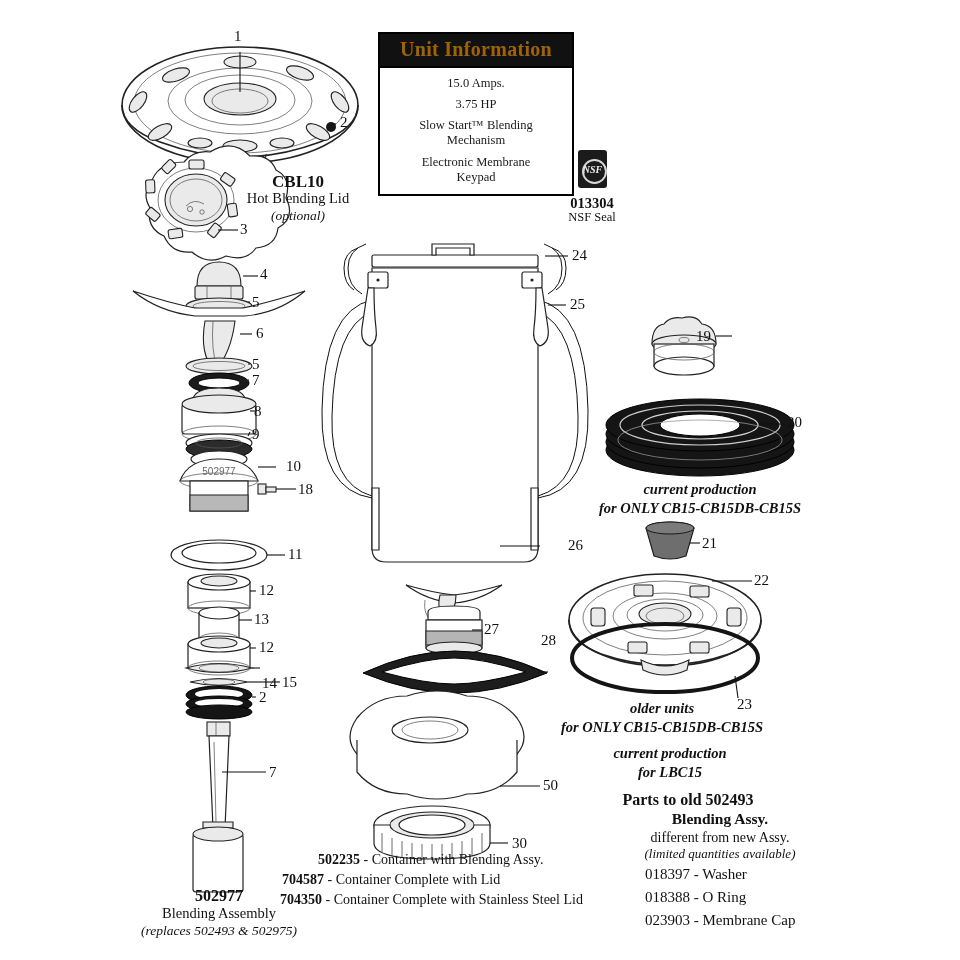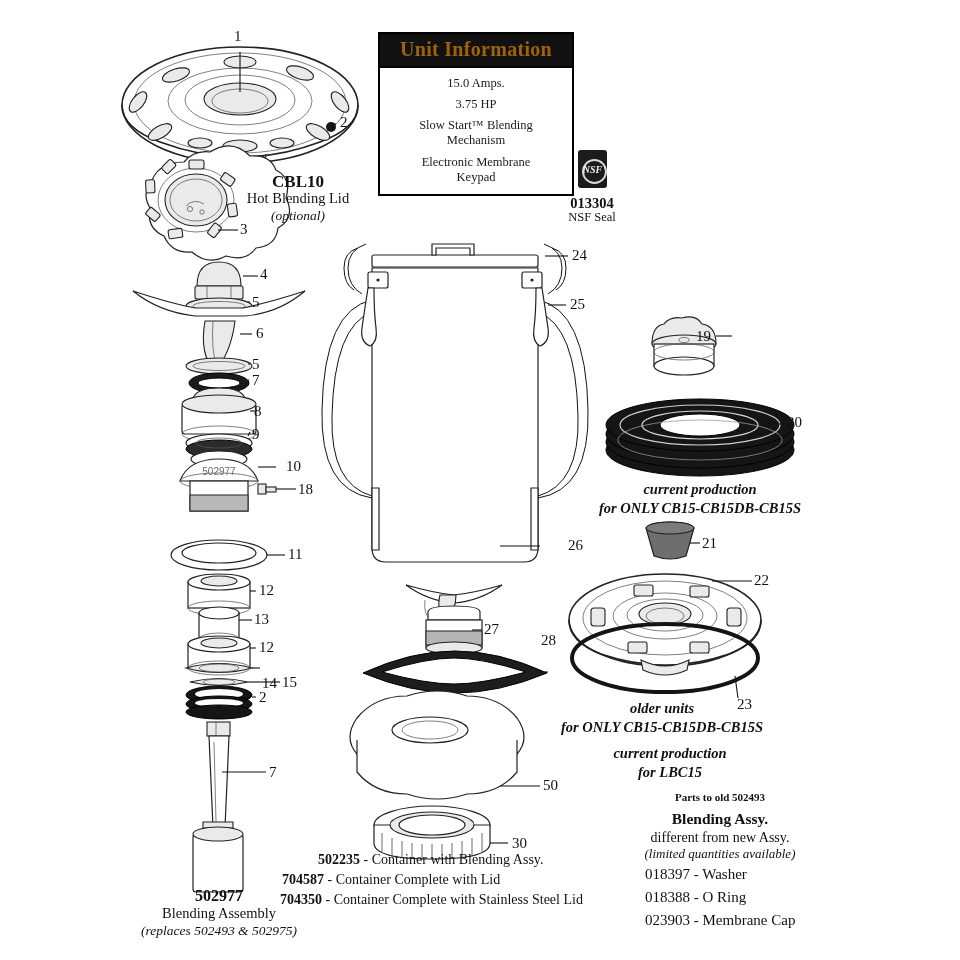--- a/index.html
+++ b/index.html
@@ -440,21 +440,21 @@
     <span class="b">704587</span>
     <span>-</span>
     <span>Container Complete with Lid</span>
   </div>
   <div class="txt" style="left:280px;top:892px;font-size:14px;">
     <span class="b">704350</span>
     <span>-</span>
     <span>Container Complete with Stainless Steel Lid</span>
   </div>
 
-  <div class="txt center b" style="left:720px;top:791px;font-size:11px;">Parts to old 502493</div>
+  <div class="txt center b" style="left:688px;top:791px;font-size:16px;">Parts to old 502493</div>
   <div class="txt center b" style="left:720px;top:810px;font-size:15.5px;">Blending Assy.</div>
   <div class="txt center" style="left:720px;top:830px;font-size:14px;">different from new Assy.</div>
   <div class="txt center i" style="left:720px;top:847px;font-size:13px;">(limited quantities available)</div>
 
   <div class="txt" style="left:645px;top:866px;font-size:15px;">
     <span>018397</span>
     <span>-</span>
     <span>Washer</span>
   </div>
   <div class="txt" style="left:645px;top:889px;font-size:15px;">

